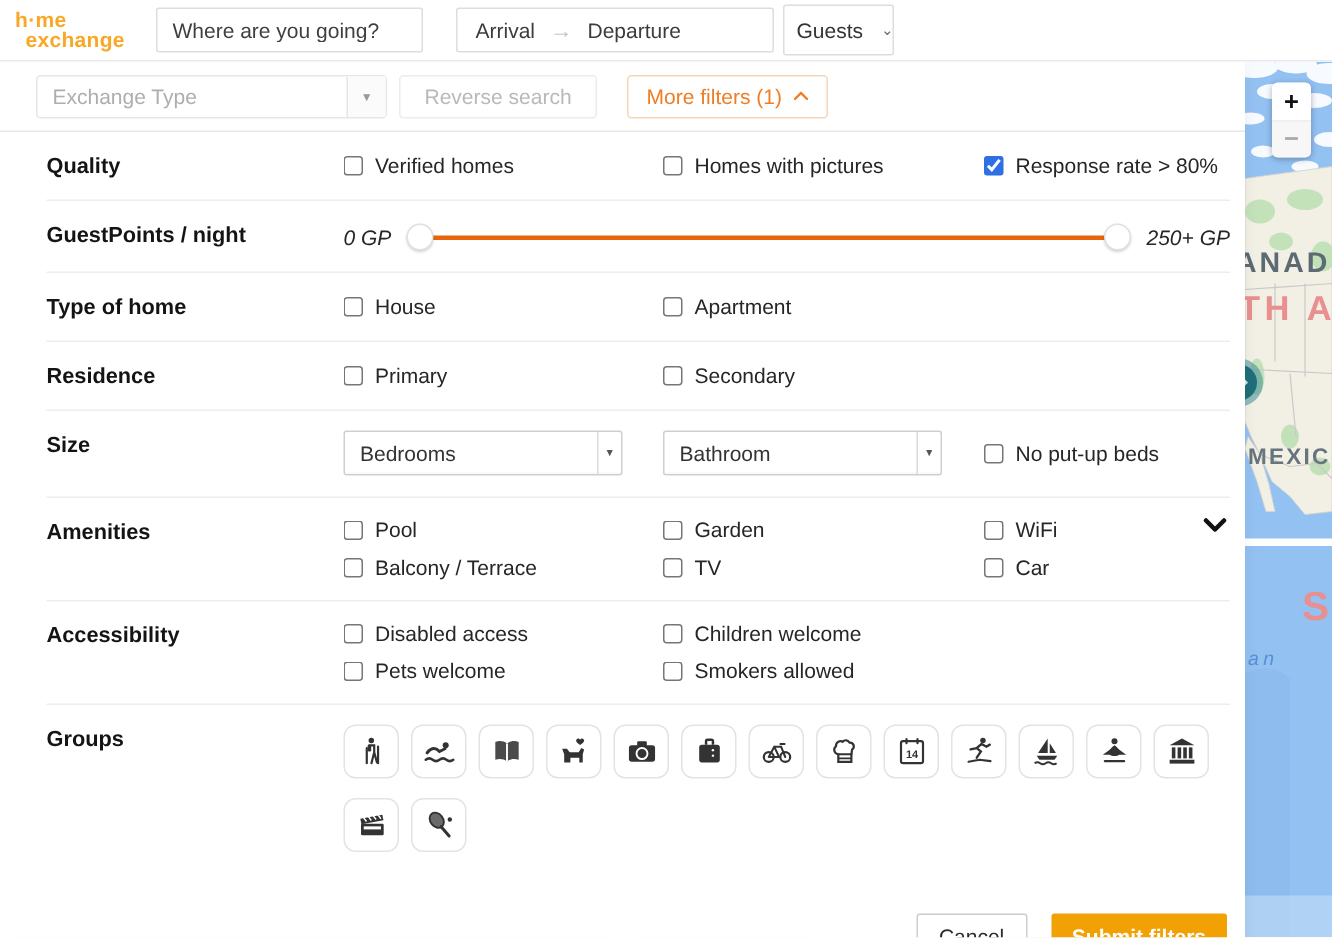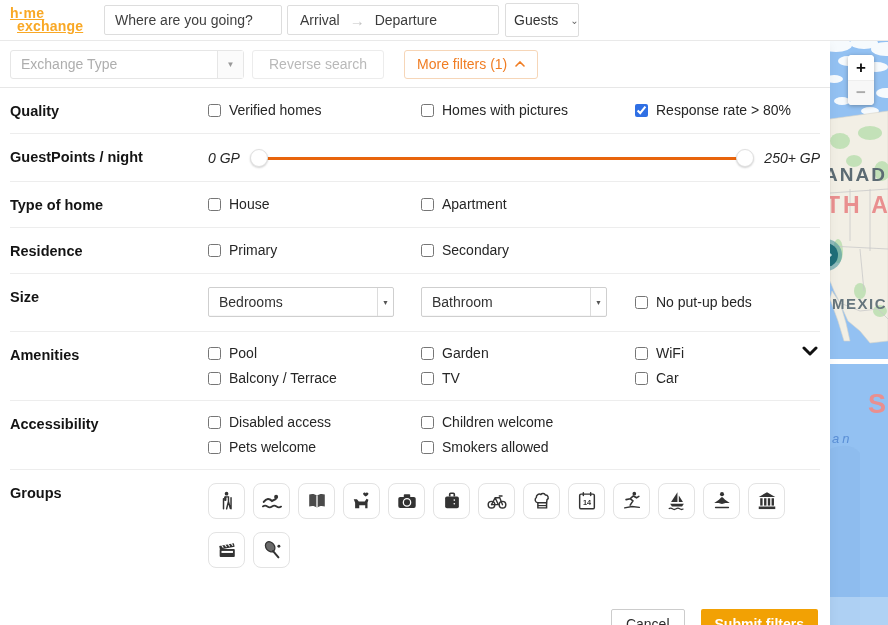--- a/index.html
+++ b/index.html
@@ -13,50 +13,50 @@
   .zoom-ctl { position:absolute; top:14px; right:14px; width:26px; background:#fff;
               border-radius:4px; box-shadow:0 1px 4px rgba(0,0,0,.3); overflow:hidden; z-index:3;}
   .zoom-btn { width:26px; height:25px; display:flex; align-items:center; justify-content:center;
               font-size:17px; font-weight:700; color:#111; cursor:pointer; background:#fff; border:none; }
   .zoom-btn.minus { color:#aaa; border-top:1px solid #eee; background:#f7f7f7; }
 
   
   .header { position:absolute; top:0; left:0; width:888px; height:41px; background:#fff;
             border-bottom:1px solid #e9e9e9; z-index:5; display:flex; align-items:center; }
   .logo { margin-left:10px; width:88px; line-height:0.9; color:#F9A825; font-weight:800;
-          font-size:14px; letter-spacing:0.2px;text-decoration:underline; }
+          font-size:14px; letter-spacing:0.2px; }
   .logo .l1 { display:block; }
   .logo .l2 { display:block; margin-left:7px; }
   .hdr-box { height:30px; border:1px solid #ddd; border-radius:2px; background:#fff;
              display:flex; align-items:center; font-size:14px; }
   .search-box { width:178px; margin-left:6px; padding:0 10px; color:#3c3c3c; }
   .search-box input { border:none; outline:none; width:100%; font:inherit; color:#404040; }
   .search-box input::placeholder { color:#3f3f3f; }
-  .date-box { width:212px; margin-left:5px; padding:0 12px; gap:10px; color:#3c3c3c; }
+  .date-box { width:212px; margin-left:22px; padding:0 12px; gap:10px; color:#3c3c3c; }
   .date-arrow { color:#c4c4c4; font-size:15px; }
   .guests-box { width:74px; margin-left:6px; padding:16px 8px; justify-content:space-between; color:#333;gap:12px; }
   .guests-chevron { color:#666; font-size:10px; }
 
   
   .panel { position:absolute; top:41px; left:0; width:830px; background:#fff; z-index:4;
            box-shadow:0 4px 10px rgba(0,0,0,.06); }
-  .filter-bar { height:47px; border-bottom:1px solid #e7e7e7; display:flex; align-items:center; padding:0 10px; }
+  .filter-bar { height:47px; border-bottom:1px solid #e7e7e7; display:flex; align-items:center; padding:0 24px; }
   .select-like { width:234px; height:29px; border:1px solid #e6e6e6; border-radius:3px; background:#fff;
                  display:flex; align-items:center; justify-content:space-between; color:#aeaeae; font-size:14px; }
   .select-like .txt { padding-left:10px; }
   .select-like .arrow-cell { width:26px; height:27px; border-left:1px solid #e6e6e6; background:#fbfbfb;
                  display:flex; align-items:center; justify-content:center; color:#999; font-size:8px; }
   .btn-ghost { height:29px; margin-left:8px; padding:0 16px; border:1px solid #ececec; border-radius:3px;
                background:#fff; color:#b9b9b9; font-size:14px; display:flex; align-items:center;text-align:right; }
   .btn-more { height:29px; margin-left:20px; padding:0 12px; border:1px solid #f6d6b8; border-radius:3px;
               background:#fff; color:#F07D23; font-size:14px; display:flex; align-items:center; gap:8px; }
   .chev-up { width:10px; height:6px; }
 
   .rows { padding:0 10px; }
-  .frow { display:flex; border-bottom:1px solid #ededed; padding:13px 0 14px 0; position:relative; }
+  .frow { display:flex; border-bottom:1px solid #ededed; padding:13px 0 14px 0; position:relative;margin-left:21px; }
   .frow:last-of-type { border-bottom:none; }
   .flabel { width:198px; font-size:14.5px; font-weight:700; color:#141414; padding-top:2px; }
   .fopts { flex:1; display:grid; grid-template-columns:213px 214px auto; row-gap:9px; align-items:center; }
   .fopts.two { grid-template-columns:213px auto; }
   .opt { display:flex; align-items:center; gap:8px; font-size:14px; color:#262626; }
   .opt input[type=checkbox] { width:13px; height:13px; accent-color:#2F6FE4; margin:0; }
 
   
   .slider-row { flex:1; display:flex; align-items:center; gap:10px; padding-top:2px;font-style:italic; }
   .gp-label { font-size:14px; color:#262626; white-space:nowrap; }

